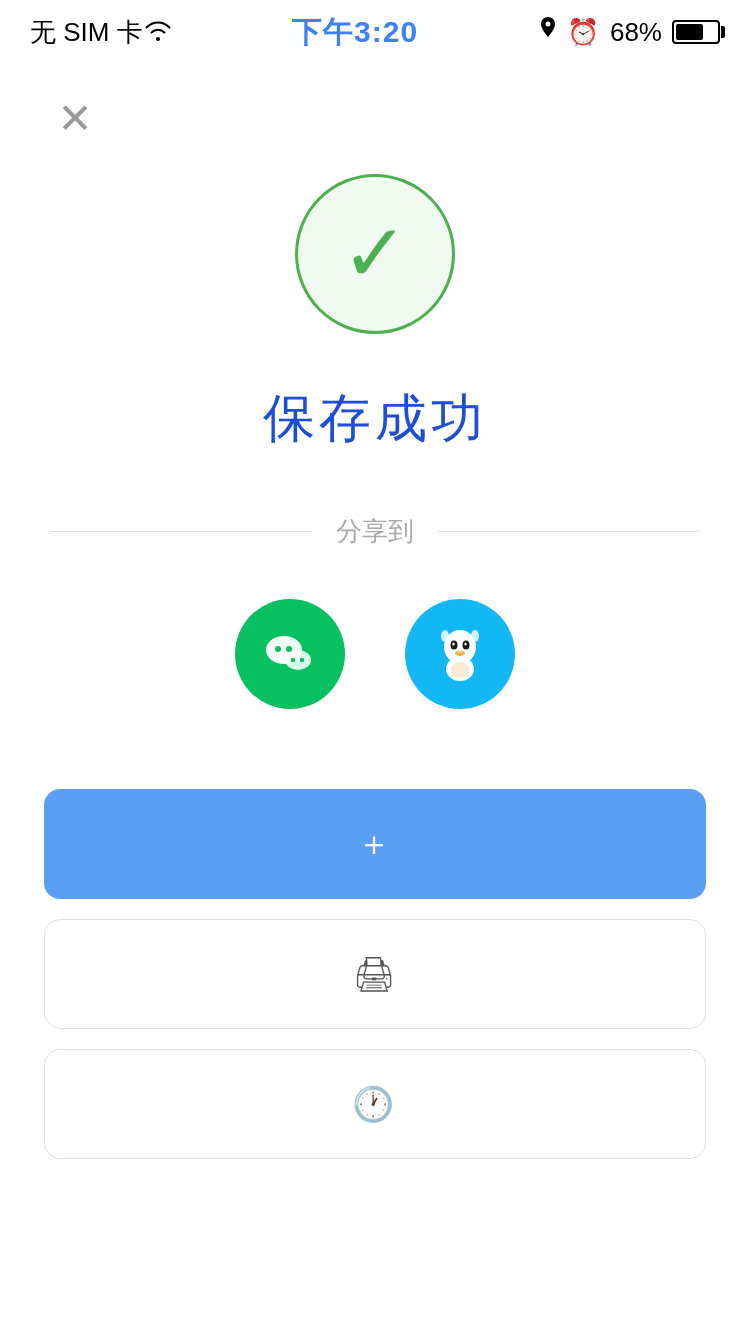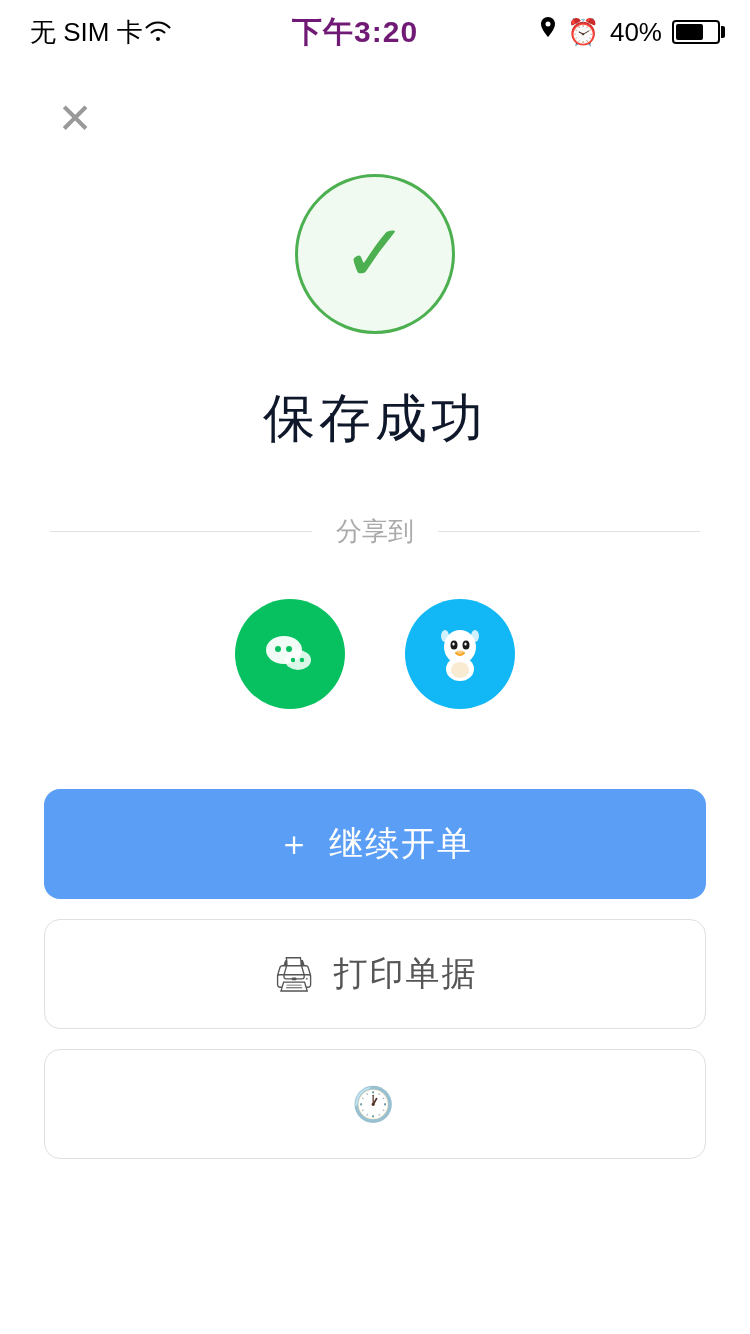--- a/index.html
+++ b/index.html
@@ -33,21 +33,21 @@
       display: flex;
       align-items: center;
       font-size: 26px;
       color: #000;
       font-weight: 500;
     }
 
     .status-center {
       font-size: 30px;
       font-weight: 600;
-      color: #701a75;
+      color: #3b82f6;
       letter-spacing: 1px;
     }
 
     .status-right {
       display: flex;
       align-items: center;
       gap: 10px;
     }
 
     .status-right span {
@@ -135,21 +135,21 @@
     .checkmark {
       font-size: 80px;
       color: #4CAF50;
       line-height: 1;
     }
 
     
     .success-title {
       font-size: 52px;
       font-weight: 500;
-      color: #0f172a;
+      color: #1d4ed8;
       margin-bottom: 60px;
       letter-spacing: 4px;
     }
 
     
     .share-divider {
       width: 100%;
       display: flex;
       align-items: center;
       padding: 0 50px;
@@ -259,21 +259,21 @@
   </div>
   <div class="status-center">下午3:20</div>
   <div class="status-right">
     <span>
       <svg width="20" height="24" viewBox="0 0 20 24" fill="none">
         <path d="M10 0C6 0 3 3 3 7c0 5.5 7 13 7 13s7-7.5 7-13c0-4-3-7-7-7z" fill="#000"></path>
         <circle cx="10" cy="7" r="2.5" fill="#fff"></circle>
       </svg>
     </span>
     <span>⏰</span>
-    <span>40%</span>
+    <span>68%</span>
     <div class="battery">
       <div class="battery-fill"></div>
     </div>
   </div>
 </div>
 
 <div class="main-content">
 
   <div class="close-button">
     <div class="close-icon-wrap">
@@ -326,24 +326,22 @@
 
         <ellipse cx="16" cy="13" rx="4" ry="6" fill="white" opacity="0.8"></ellipse>
         <ellipse cx="46" cy="13" rx="4" ry="6" fill="white" opacity="0.8"></ellipse>
       </svg>
     </div>
   </div>
 
   <div class="action-buttons">
     <button class="btn-primary">
       <span>＋</span>
-      <span>继续开单</span>
     </button>
     <button class="btn-secondary">
       <span>🖨</span>
-      <span>打印单据</span>
     </button>
     <button class="btn-secondary">
       <span>🕐</span>
     </button>
   </div>
 
 </div>
 
 </body></html>

